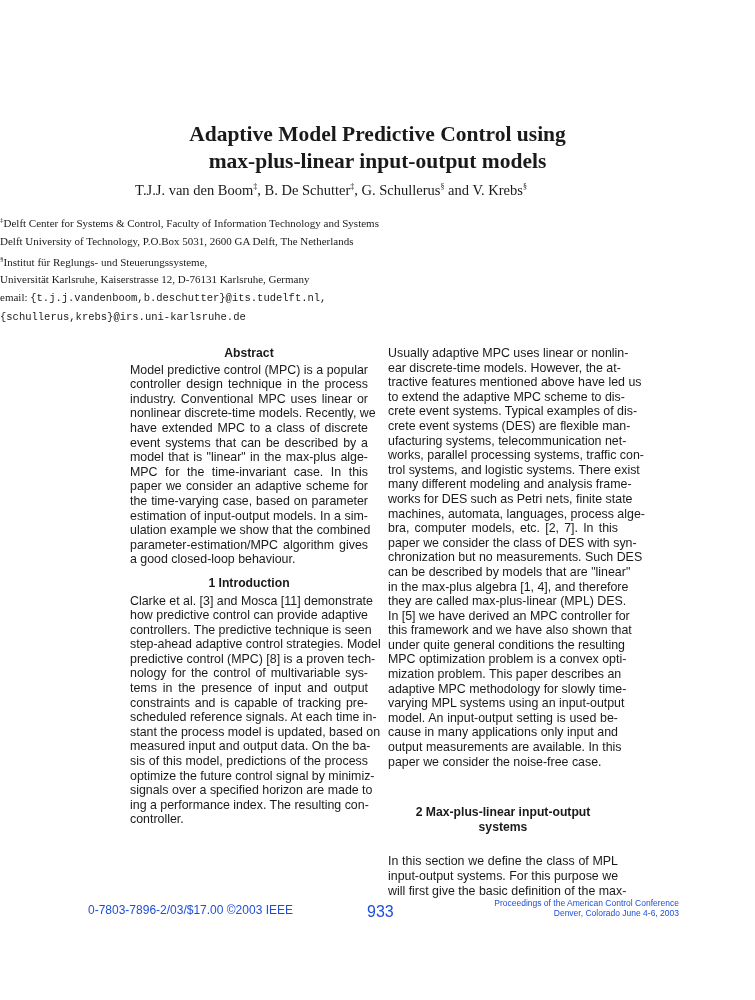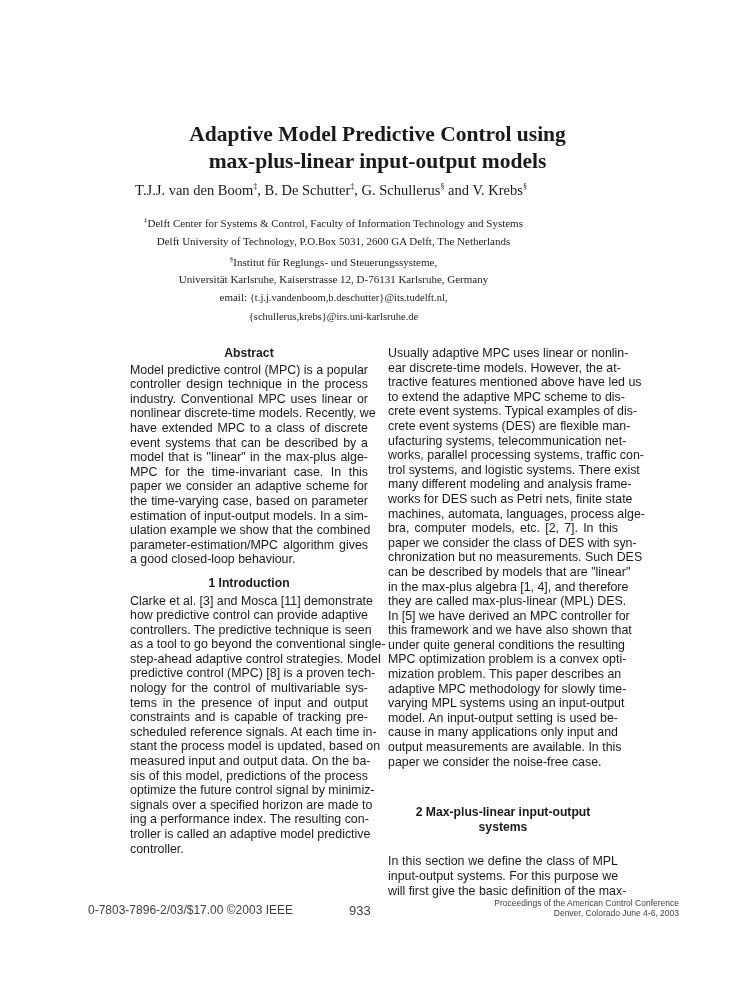--- a/index.html
+++ b/index.html
@@ -3,36 +3,36 @@
 <meta charset="utf-8">
 <style>
   html, body { margin: 0; padding: 0; background: #ffffff; }
   body { width: 755px; height: 1000px; position: relative; overflow: hidden; color: #1a1a1a;
          font-family: "DejaVu Serif", "Liberation Serif", serif; }
   .title { position: absolute; left: 0; width: 755px; text-align: center; top: 121px;
            font-family: "Liberation Serif", serif; font-weight: bold; font-size: 21.5px; line-height: 27px; }
   .authors { position: absolute; left: 0; width: 662px; text-align: center; top: 182px;
              font-family: "Liberation Serif", serif; font-size: 14.5px; }
   .authors sup { font-size: 8px; }
-  .affil { position: absolute; left: 0; width: 667px; text-align: center; top: 211px;
+  .affil { position: absolute; left: 0; width: 667px; top: 211px;
            font-family: "Liberation Serif", serif; font-size: 11px; line-height: 18px; }
   .affil sup { font-size: 7px; }
-  .affil .mono { font-family: Liberation Serif, serif; font-size: 10.5px; }
+  .affil .mono { font-family: Liberation Mono, monospace; font-size: 10.5px; }
   .col { position: absolute; top: 346px; width: 238px;
          font-family: Liberation Sans, sans-serif; font-size: 12.4px; line-height: 14.6px;
          text-align: justify; hyphens: none; }
   .col.left { left: 130px; }
   .col.right { left: 388px; width: 230px; }
   .col p { margin: 0; }
   .col .line { display: block; text-align: justify; text-align-last: justify; white-space: nowrap; }
   .col .line.last { text-align-last: left; }
   .sec-head { text-align: center; font-weight: bold; font-size: 12.2px; margin: 0; }
-  .footer { position: absolute; top: 903px; font-family: "Liberation Sans", sans-serif; color: #404040; }
+  .footer { position: absolute; top: 903px; font-family: "Liberation Sans", sans-serif; color: #1d4ed8; }
   .footer.left { left: 88px; font-size: 12px; }
-  .footer.mid { left: 349px; font-size: 13px; }
+  .footer.mid { left: 367px; font-size: 16px; }
   .footer.right { right: 76px; text-align: right; font-size: 8.5px; line-height: 9.5px; top: 899px; }
 </style>
 </head>
 <body>
 
 <div class="title">
   <div>Adaptive Model Predictive Control using</div>
   <div>max-plus-linear input-output models</div>
 </div>
 
@@ -65,34 +65,32 @@
       <span class="line">estimation of input-output models. In a sim-</span>
       <span class="line">ulation example we show that the combined</span>
       <span class="line">parameter-estimation/MPC algorithm gives</span>
       <span class="line last">a good closed-loop behaviour.</span>
     </div>
   <p class="sec-head" style="margin-top:9px;margin-bottom:3px;">1  Introduction</p>
   <div id="intro-body">
       <span class="line">Clarke et al. [3] and Mosca [11] demonstrate</span>
       <span class="line">how predictive control can provide adaptive</span>
       <span class="line">controllers. The predictive technique is seen</span>
-      <span class="line">as a tool to go beyond the conventional single-</span>
       <span class="line">step-ahead adaptive control strategies. Model</span>
       <span class="line">predictive control (MPC) [8] is a proven tech-</span>
       <span class="line">nology for the control of multivariable sys-</span>
       <span class="line">tems in the presence of input and output</span>
       <span class="line">constraints and is capable of tracking pre-</span>
       <span class="line">scheduled reference signals. At each time in-</span>
       <span class="line">stant the process model is updated, based on</span>
       <span class="line">measured input and output data. On the ba-</span>
       <span class="line">sis of this model, predictions of the process</span>
       <span class="line">optimize the future control signal by minimiz-</span>
       <span class="line">signals over a specified horizon are made to</span>
       <span class="line">ing a performance index. The resulting con-</span>
-      <span class="line">troller is called an adaptive model predictive</span>
       <span class="line last">controller.</span>
     </div>
 </div>
 
 <div class="col right">
   <div id="right-body">
       <span class="line">Usually adaptive MPC uses linear or nonlin-</span>
       <span class="line">ear discrete-time models. However, the at-</span>
       <span class="line">tractive features mentioned above have led us</span>
       <span class="line">to extend the adaptive MPC scheme to dis-</span>

